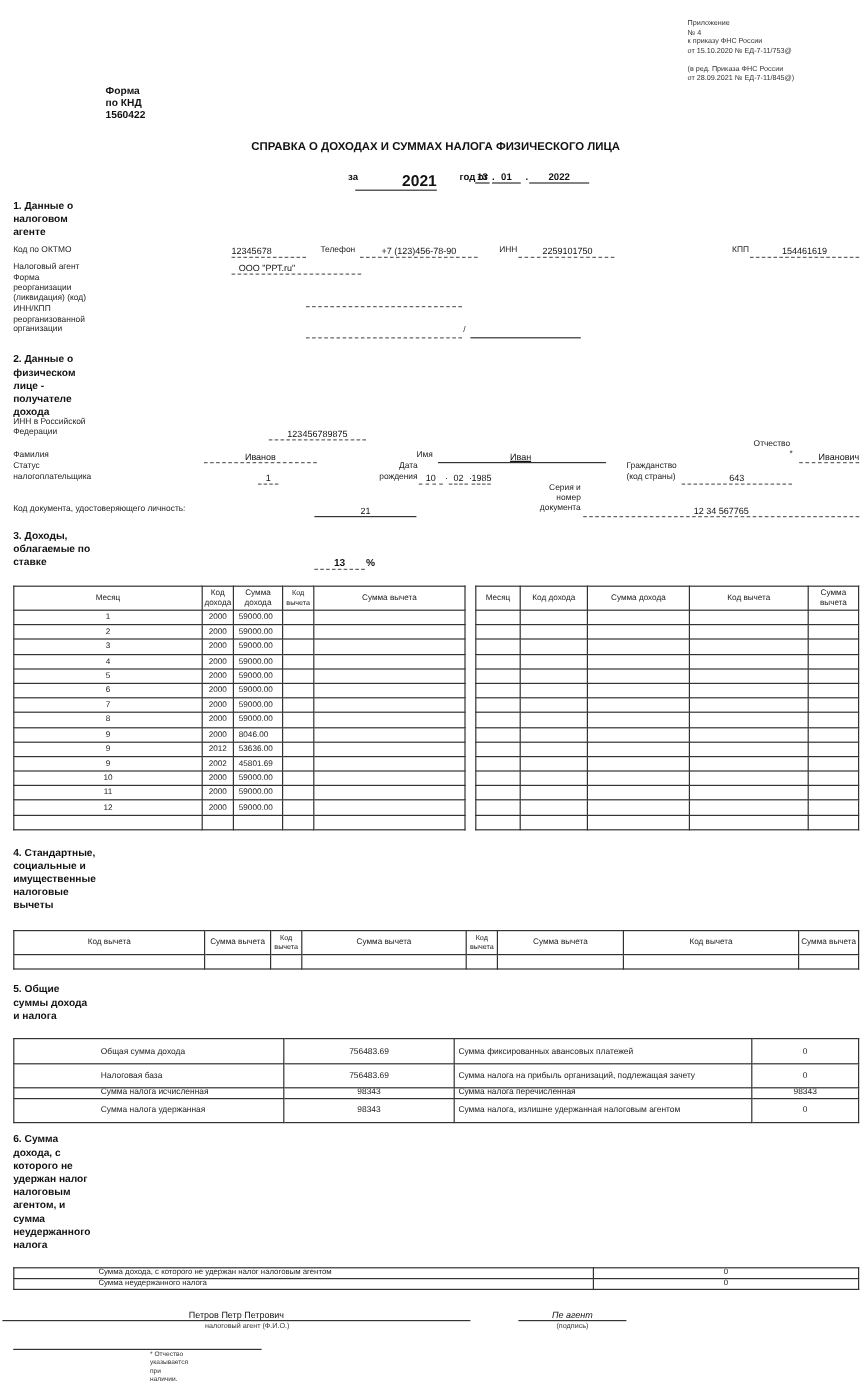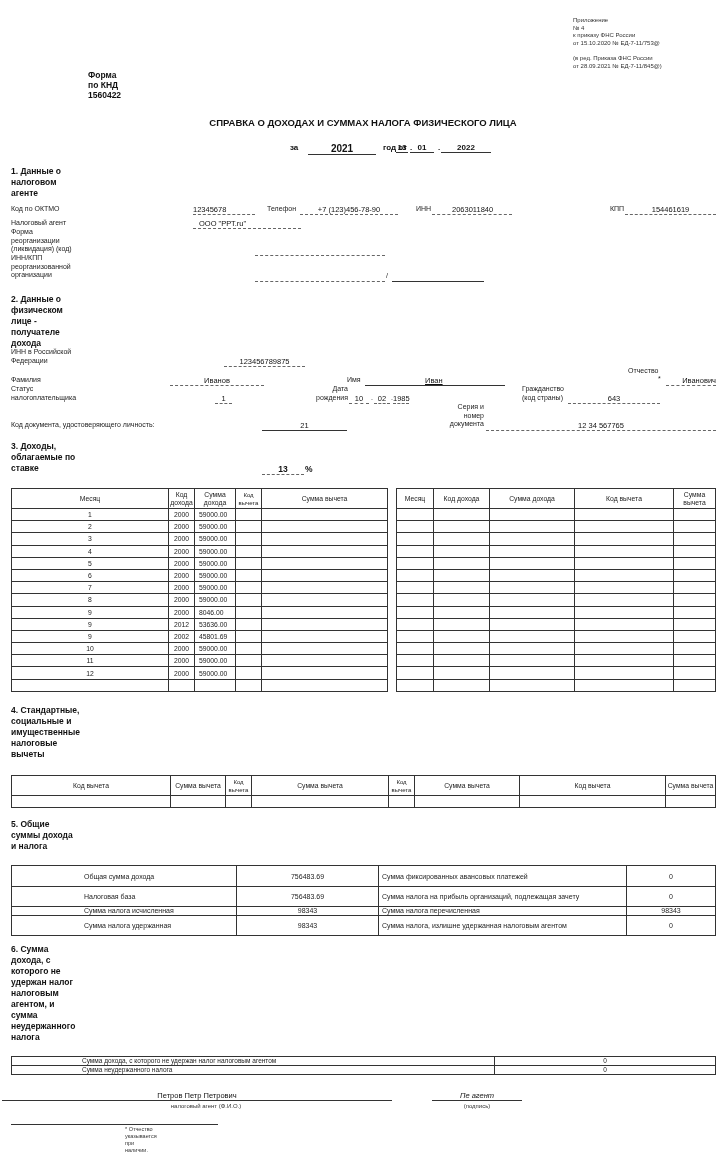--- a/index.html
+++ b/index.html
@@ -37,39 +37,39 @@
 
 <div class="abs sec" style="left:88px;top:70px;font-size:8.5px;line-height:10px;">
   <div>Форма</div>
   <div>по КНД</div>
   <div>1560422</div>
 </div>
 
 <div class="abs bold" style="left:0;width:726px;top:117px;text-align:center;font-size:9.5px;">СПРАВКА О ДОХОДАХ И СУММАХ НАЛОГА ФИЗИЧЕСКОГО ЛИЦА</div>
 
 <div class="abs bold" style="left:290px;top:143px;font-size:8px;">за</div>
-<div class="abs bold sline" style="left:308px;top:143px;width:68px;text-align:center;font-size:10px;">2021</div>
+<div class="abs bold sline" style="left:296px;top:143px;width:68px;text-align:right;font-size:13px;">2021</div>
 <div class="abs bold" style="left:383px;top:143px;font-size:8px;">год от</div>
 <div class="abs bold sline" style="left:396px;top:143px;width:12px;text-align:center;font-size:8px;">13</div>
 <div class="abs bold" style="left:410px;top:143px;font-size:8px;">.</div>
 <div class="abs bold sline" style="left:410px;top:143px;width:24px;text-align:center;font-size:8px;">01</div>
 <div class="abs bold" style="left:438px;top:143px;font-size:8px;">.</div>
 <div class="abs bold sline" style="left:441px;top:143px;width:50px;text-align:center;font-size:8px;">2022</div>
 
 <div class="abs sec" style="left:11px;top:166px;">
   <div>1. Данные о</div>
   <div>налоговом</div>
   <div>агенте</div>
 </div>
 <div class="abs lbl" style="left:11px;top:205px;">Код по ОКТМО</div>
 <div class="abs val uline" style="left:193px;top:205px;width:62px;text-align:left;">12345678</div>
 <div class="abs lbl" style="left:267px;top:205px;">Телефон</div>
 <div class="abs val uline" style="left:300px;top:205px;width:98px;">+7 (123)456-78-90</div>
 <div class="abs lbl" style="left:416px;top:205px;">ИНН</div>
-<div class="abs val uline" style="left:432px;top:205px;width:80px;text-align:left;padding-left:20px;box-sizing:border-box;">2063011840</div>
+<div class="abs val uline" style="left:432px;top:205px;width:80px;text-align:left;padding-left:20px;box-sizing:border-box;">2259101750</div>
 <div class="abs lbl" style="left:610px;top:205px;">КПП</div>
 <div class="abs val uline" style="left:625px;top:205px;width:91px;">154461619</div>
 
 <div class="abs lbl" style="left:11px;top:219px;">Налоговый агент</div>
 <div class="abs val uline" style="left:193px;top:219px;width:108px;text-align:left;padding-left:6px;box-sizing:border-box;">ООО "РРТ.ru"</div>
 
 <div class="abs lbl" style="left:11px;top:228px;">
   <div>Форма</div>
   <div>реорганизации</div>
   <div>(ликвидация) (код)</div>

